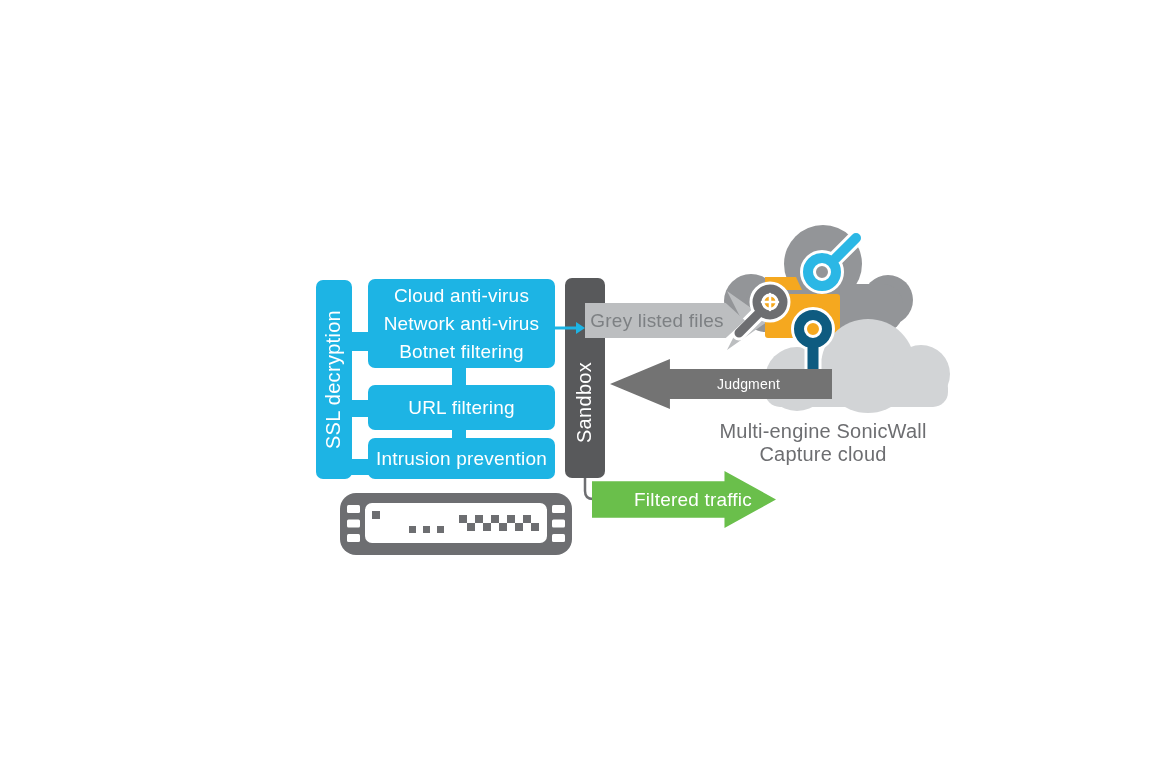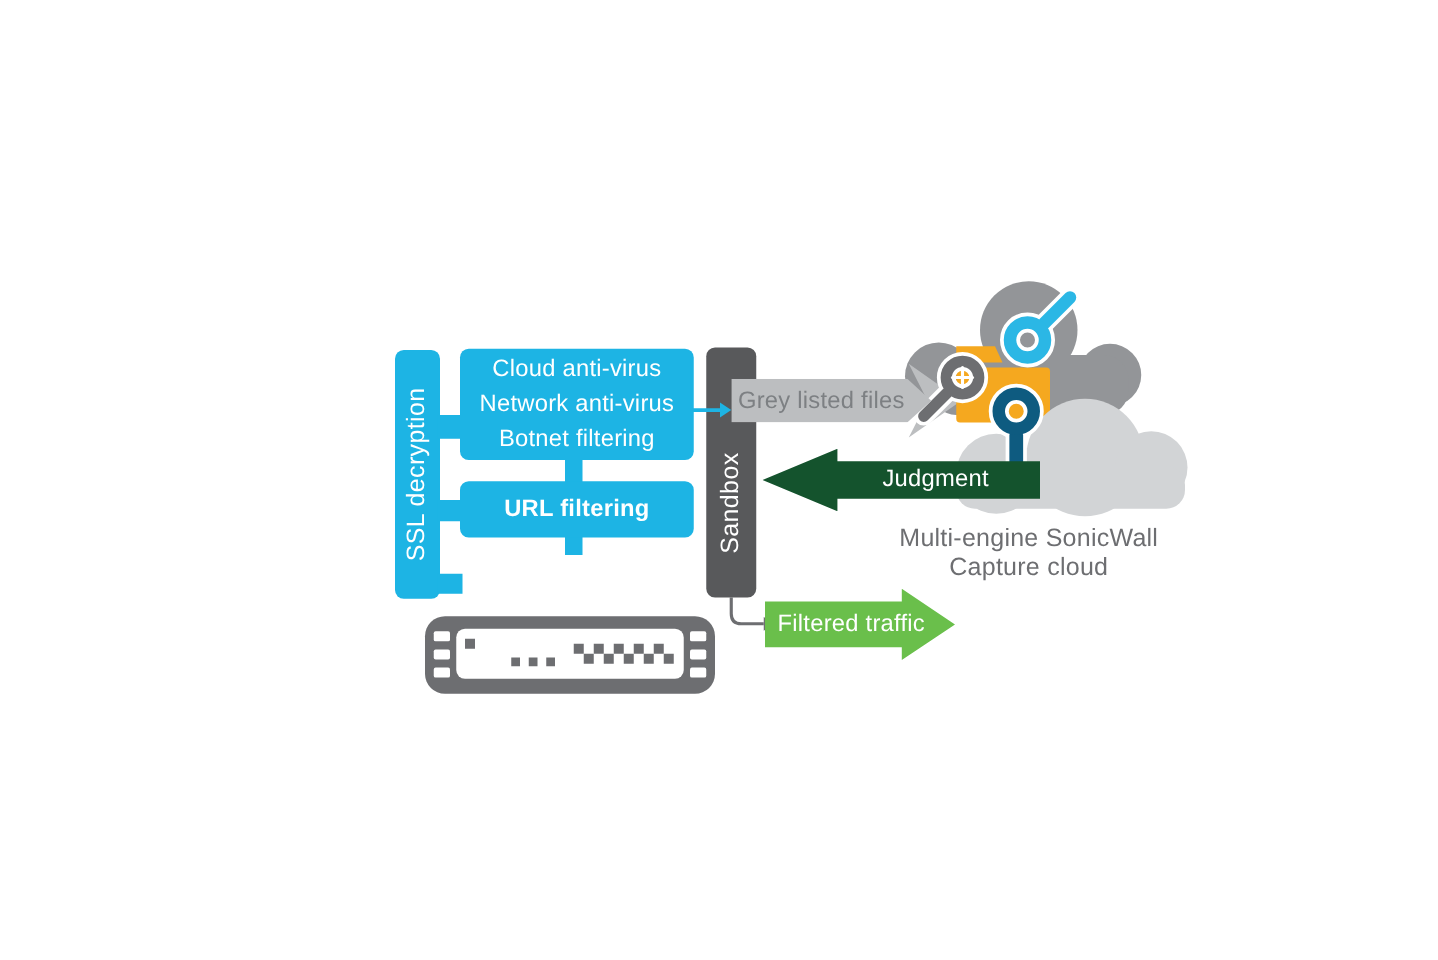--- a/index.html
+++ b/index.html
@@ -32,21 +32,21 @@
   
   .block-arrow {
     display:flex; align-items:center; justify-content:center;
     color:#ffffff; letter-spacing:.2px;
   }
   .traffic {
     background:#6abf4b; font-size:21px;
     clip-path:polygon(0% 20%, 32% 20%, 32% 0%, 100% 50%, 32% 100%, 32% 80%, 0% 80%);
   }
   .judgment {
-    background:#14532d; font-size:19px; padding-left:55px;
+    background:#737373; font-size:14px; padding-left:55px;
     clip-path:polygon(0% 50%, 27% 0%, 27% 20%, 100% 20%, 100% 80%, 27% 80%, 27% 100%);
   }
   .filtered {
     background:#6abf4b; font-size:19px; padding-right:14px;
     clip-path:polygon(0% 18%, 72% 18%, 72% 0%, 100% 50%, 72% 100%, 72% 82%, 0% 82%);
   }
   .greytail {
     background:#bcbec0; color:#7d8083; font-size:19px; padding-right:16px;
     clip-path:polygon(0% 0%, 88% 0%, 100% 50%, 88% 100%, 0% 100%);
     justify-content:center;
@@ -153,34 +153,37 @@
 
   <div class="abs lvl2 blue" style="left:452px; top:364px; width:14px; height:25px;"></div>
   <div class="abs lvl2 blue" style="left:452px; top:426px; width:14px; height:18px;"></div>
 
   <div class="abs lvl2 blue-box" style="left:368px; top:279px; width:187px; height:89px;">
     <div>Cloud anti-virus</div>
     <div>Network anti-virus</div>
     <div>Botnet filtering</div>
   </div>
 
-  <div class="abs lvl2 blue-box" style="left:368px; top:385px; width:187px; height:45px;font-weight:bold;">
+  <div class="abs lvl2 blue-box" style="left:368px; top:385px; width:187px; height:45px;">
     <div>URL filtering</div>
   </div>
 
+  <div class="abs lvl2 blue-box" style="left:368px; top:438px; width:187px; height:41px;">
+    <div>Intrusion prevention</div>
+  </div>
 
   <div class="abs lvl2 vbar sandbox" style="left:565px; top:278px; width:40px; height:200px;">
     <span>Sandbox</span>
   </div>
 
   <div class="abs lvl2 block-arrow judgment" style="left:610px; top:359px; width:167px; height:50px;">
     <span>Judgment</span>
   </div>
 
-  <div class="abs lvl2 block-arrow filtered" style="left:612px; top:471px; width:138px; height:57px;">
+  <div class="abs lvl2 block-arrow filtered" style="left:592px; top:471px; width:138px; height:57px;padding-left:32px;">
     <span>Filtered traffic</span>
   </div>
 
   <div class="abs lvl2 cloud-caption" style="left:673px; top:420px; width:300px;">
     <div>Multi-engine SonicWall</div>
     <div>Capture cloud</div>
   </div>
 
   <div class="abs lvl3 block-arrow greytail" style="left:585px; top:303px; width:144px; height:35px;">
     <span>Grey listed files</span>

